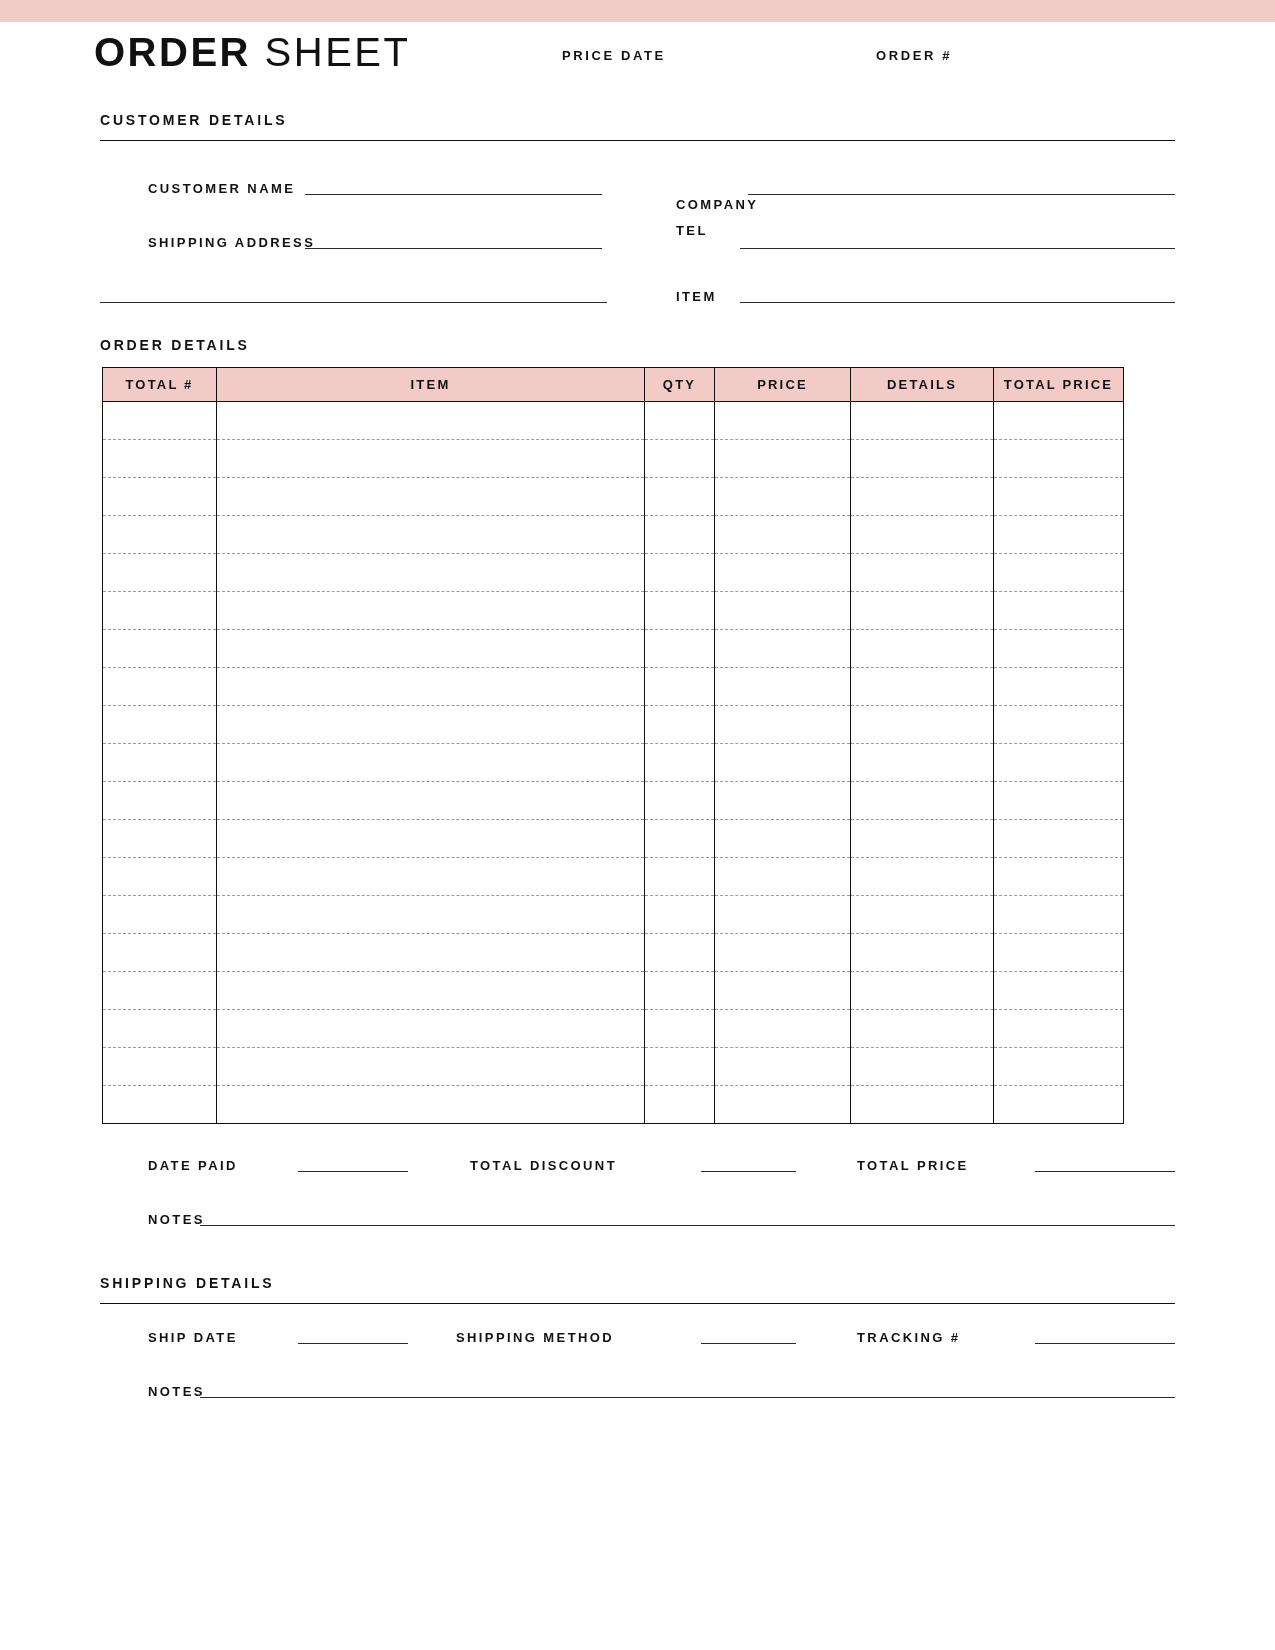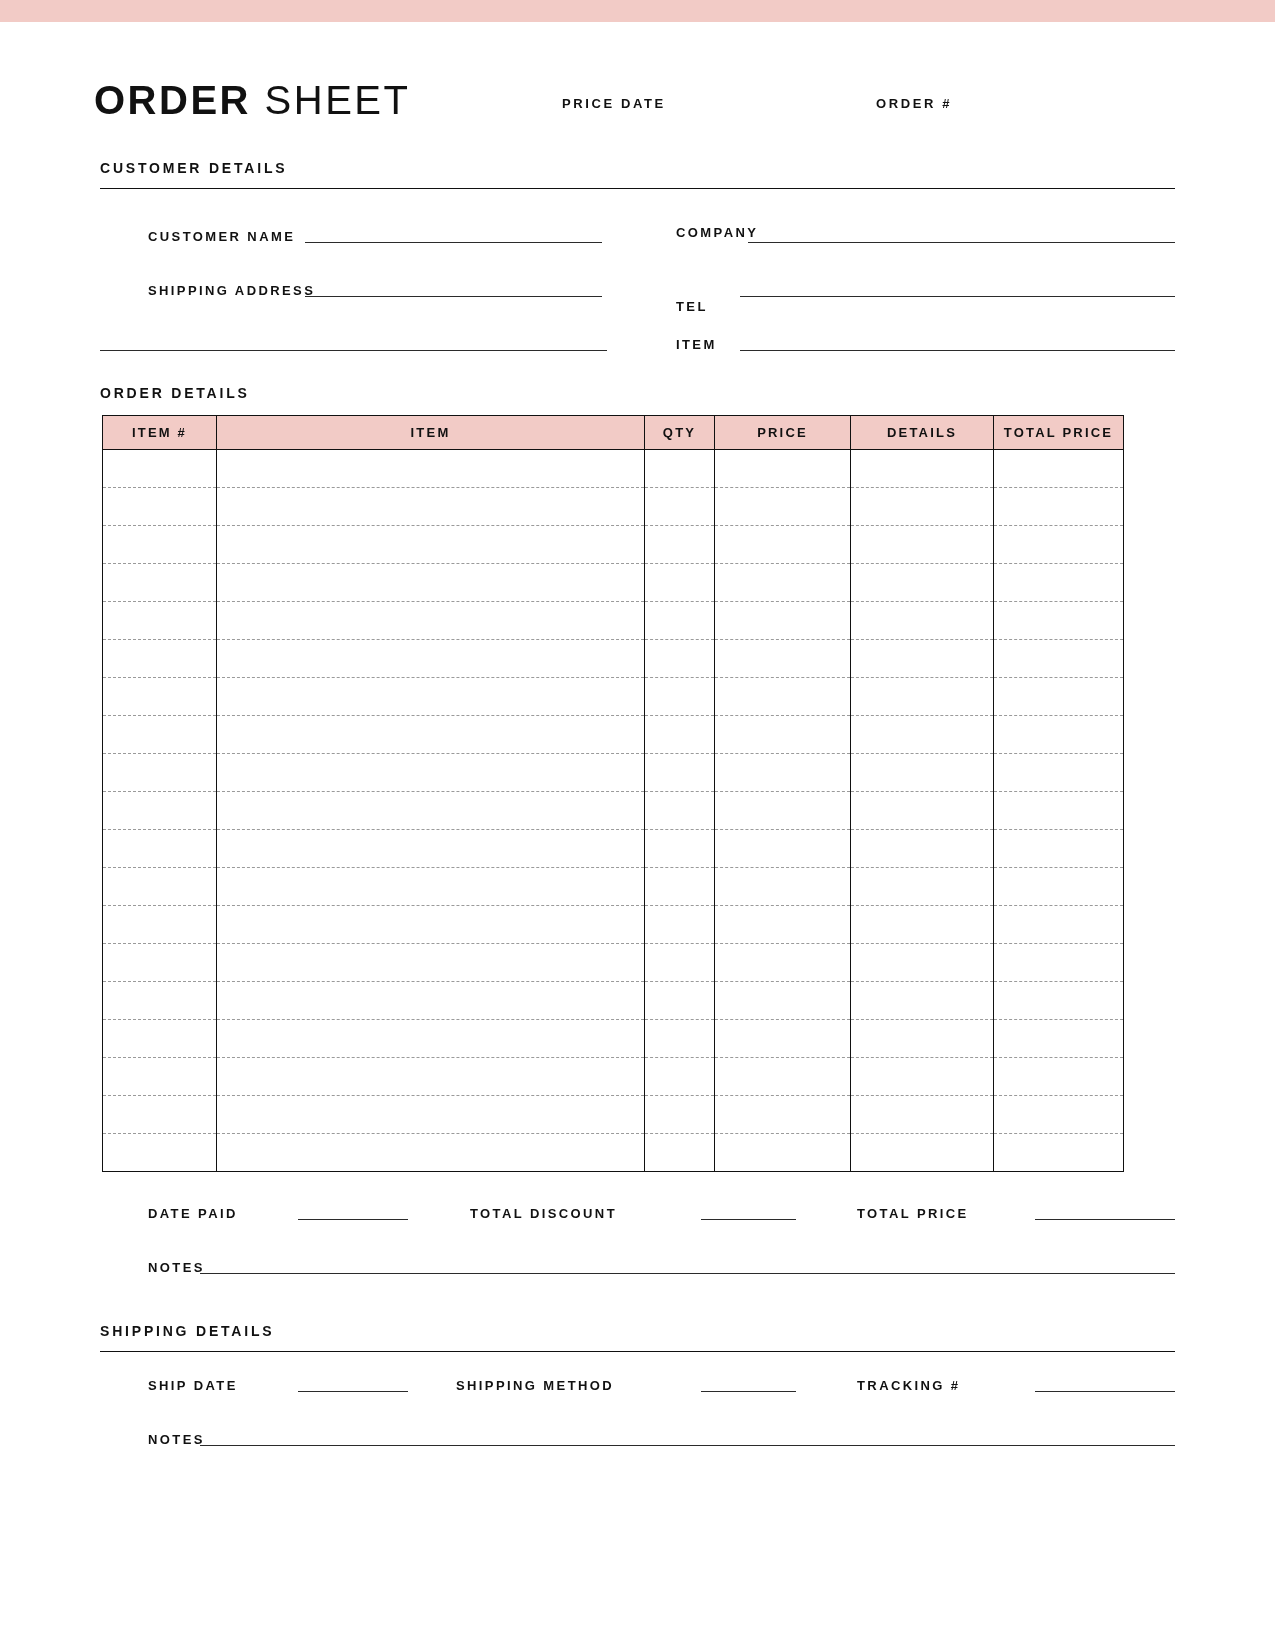--- a/index.html
+++ b/index.html
@@ -30,21 +30,20 @@
   .inner {
     margin: 0 100px;
     width: 1075px;
     position: relative;
   }
 
   
   .header-row {
     position: relative;
     height: 70px;
-    margin-top: 48px;
   }
   .title {
     position: absolute;
     left: -6px;
     top: 8px;
     font-size: 40px;
     letter-spacing: 2.5px;
     white-space: nowrap;
   }
   .title .t-bold { font-weight: 700; }
@@ -88,22 +87,22 @@
     white-space: nowrap;
     margin-left: 44px;
   }
   .field-line {
     position: absolute;
     border-top: 1.2px solid #2b2b2b;
     height: 0;
   }
   .lbl-cust-name { left: 4px;  top: 22px; }
   .lbl-ship-addr { left: 4px;  top: 76px; }
-  .lbl-company   { left: 532px; top: 18px; }
-  .lbl-tel       { left: 532px; top: 92px; }
+  .lbl-company   { left: 532px; top: 38px; }
+  .lbl-tel       { left: 532px; top: 64px; }
   .lbl-email     { left: 532px; top: 130px; }
 
   .ln-cust-name  { left: 205px; top: 35px; width: 297px; }
   .ln-ship-addr1 { left: 205px; top: 89px; width: 297px; }
   .ln-ship-addr2 { left: 0px;   top: 143px; width: 507px; }
   .ln-company    { left: 648px; top: 35px; width: 427px; }
   .ln-tel        { left: 640px; top: 89px; width: 435px; }
   .ln-email      { left: 640px; top: 143px; width: 435px; }
 
   
@@ -220,21 +219,21 @@
       <colgroup>
         <col class="col-itemno">
           <col class="col-item">
           <col class="col-qty">
         <col class="col-price">
           <col class="col-disc">
           <col class="col-total">
       </colgroup>
       <thead>
         <tr>
-          <th>ITEM #</th>
+          <th>TOTAL #</th>
           <th>ITEM</th>
           <th>QTY</th>
           <th>PRICE</th>
           <th>DETAILS</th>
           <th>TOTAL PRICE</th>
         </tr>
       </thead>
       <tbody id="order-body">
           <tr>
             <td></td>

